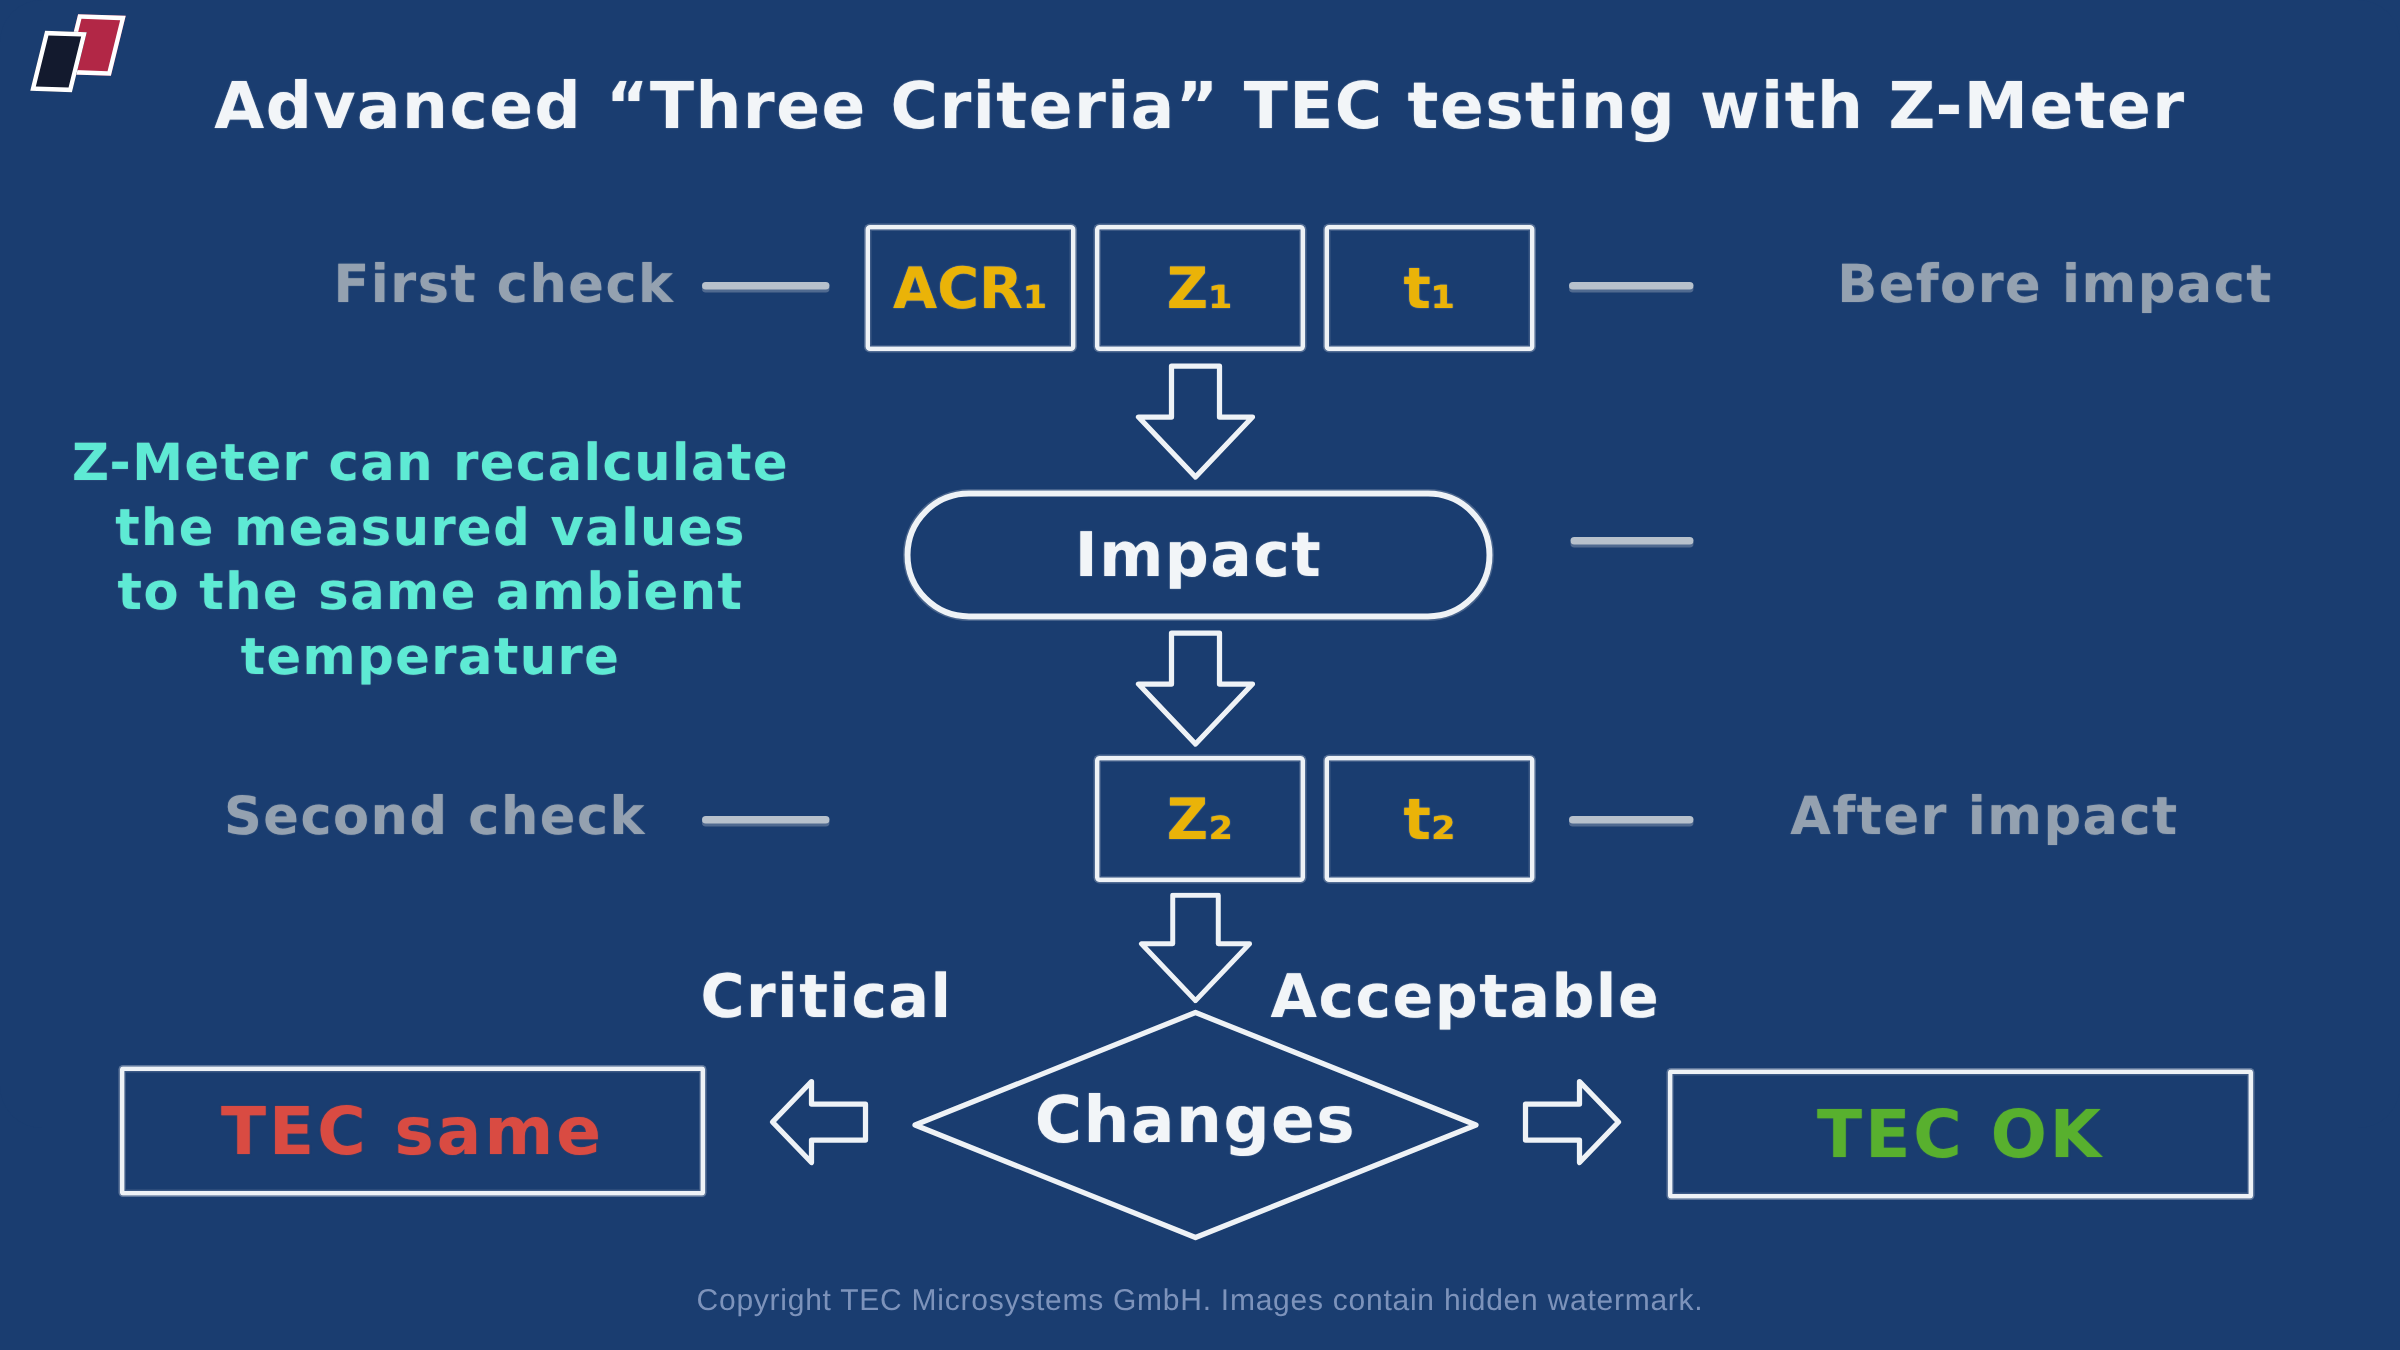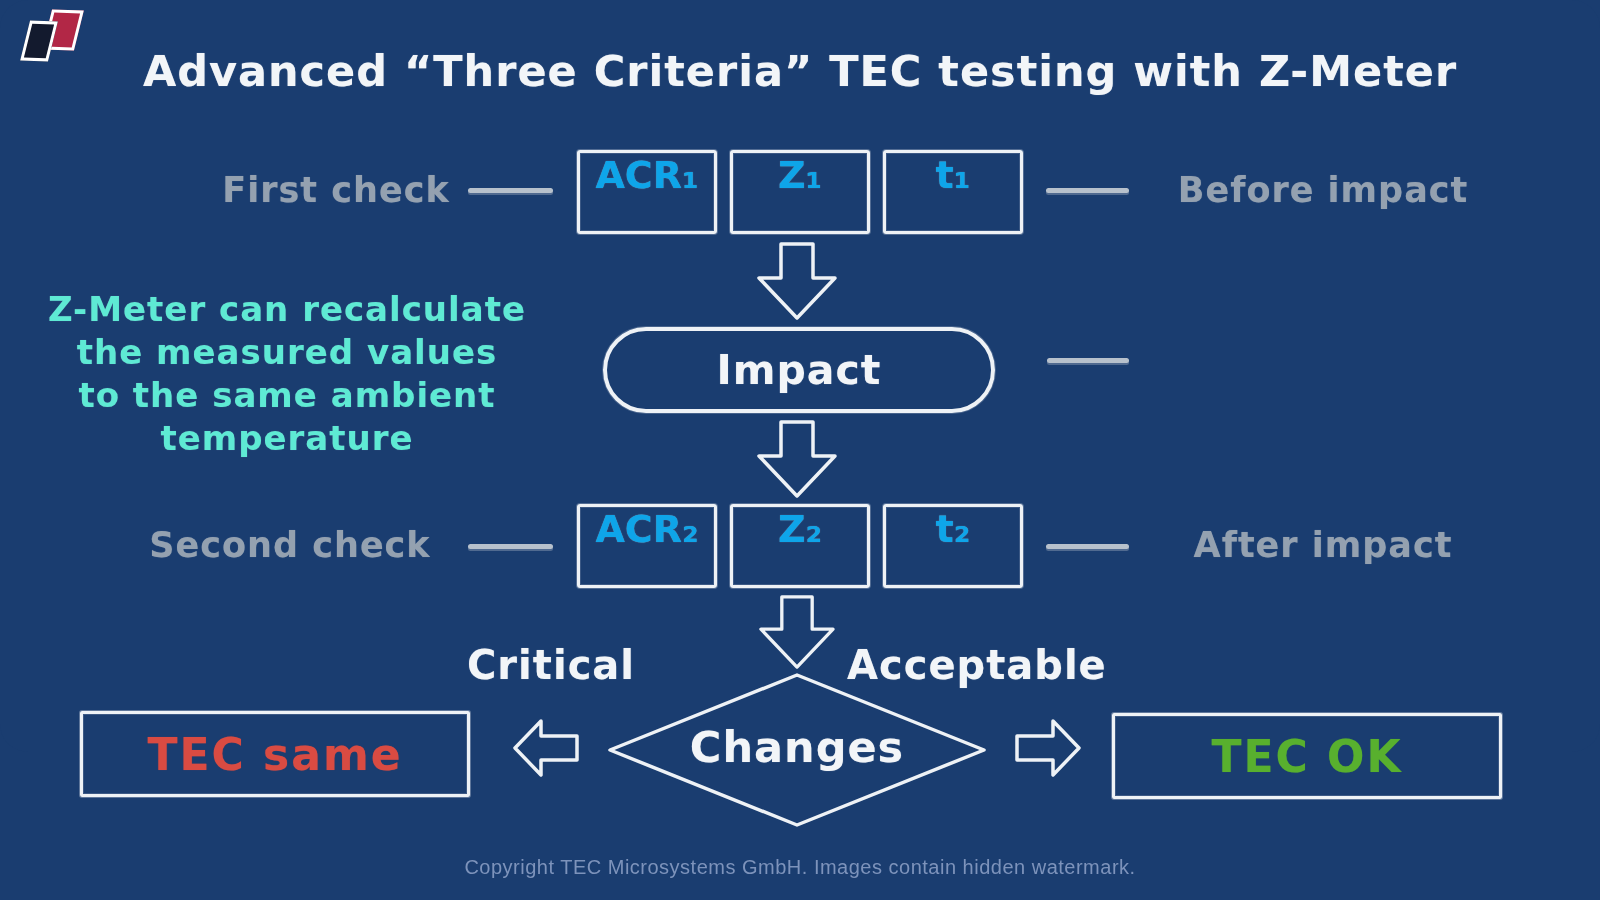--- a/index.html
+++ b/index.html
@@ -50,22 +50,22 @@
   .dash {
     position: absolute; height: 5px;
     background: #b7c1cc; border-radius: 3px;
     box-shadow: 0 2px 0 rgba(183,193,204,0.35);
   }
 
   
   .value-box {
     position: absolute; box-sizing: border-box;
     border: 3px solid #eef2f6; border-radius: 3px;
-    display: flex; align-items: flex-start; justify-content: center;
-    color: #0ea5e9; font-size: 38px; font-weight: 700;
+    display: flex; align-items: center; justify-content: center;
+    color: #eab308; font-size: 38px; font-weight: 700;
     box-shadow: 0 0 0 1px rgba(255,255,255,0.25), inset 0 0 0 1px rgba(255,255,255,0.15);
     text-shadow: 0 0 1px rgba(255,255,255,0.45);
   }
   .stadium {
     position: absolute; box-sizing: border-box;
     border: 4px solid #eef2f6; border-radius: 48px;
     display: flex; align-items: center; justify-content: center;
     color: #f2f5f8; font-size: 41px; font-weight: 700; letter-spacing: 1px;
     box-shadow: 0 0 0 1px rgba(255,255,255,0.2);
     text-shadow: 0 0 1px rgba(255,255,255,0.45);
@@ -118,21 +118,21 @@
     <span>ACR₁</span>
   </div>
   <div class="value-box" style="left:883px; top:150px; width:140px; height:84px;">
     <span>t₁</span>
   </div>
   <div class="value-box" style="left:730px; top:150px; width:140px; height:84px;">
     <span>Z₁</span>
   </div>
 
   <div class="dash" style="left:1046px; top:188px; width:83px;"></div>
-  <div class="gray-label" style="left:1173px; top:170px; width:300px;">Before impact</div>
+  <div class="gray-label" style="left:1220px; top:170px; width:300px;">Before impact</div>
 
   <div class="abs" style="left:755px; top:242px;">
     <svg class="shape" width="84" height="78" viewBox="0 0 84 78">
       <polygon points="26,2 58,2 58,36 80,36 42,76 4,36 26,36"></polygon>
     </svg>
   </div>
 
   <div class="note" style="left:37px; top:288px; width:500px;">
     <div>Z-Meter can recalculate</div>
     <div>the measured values</div>
@@ -148,23 +148,20 @@
 
   <div class="abs" style="left:755px; top:420px;">
     <svg class="shape" width="84" height="78" viewBox="0 0 84 78">
       <polygon points="26,2 58,2 58,36 80,36 42,76 4,36 26,36"></polygon>
     </svg>
   </div>
 
   <div class="gray-label" style="left:140px; top:525px; width:300px;">Second check</div>
   <div class="dash" style="left:468px; top:544px; width:85px;"></div>
 
-  <div class="value-box" style="left:577px; top:504px; width:140px; height:84px;">
-    <span>ACR₂</span>
-  </div>
   <div class="value-box" style="left:730px; top:504px; width:140px; height:84px;">
     <span>Z₂</span>
   </div>
   <div class="value-box" style="left:883px; top:504px; width:140px; height:84px;">
     <span>t₂</span>
   </div>
 
   <div class="dash" style="left:1046px; top:544px; width:83px;"></div>
   <div class="gray-label" style="left:1173px; top:525px; width:300px;">After impact</div>
 

